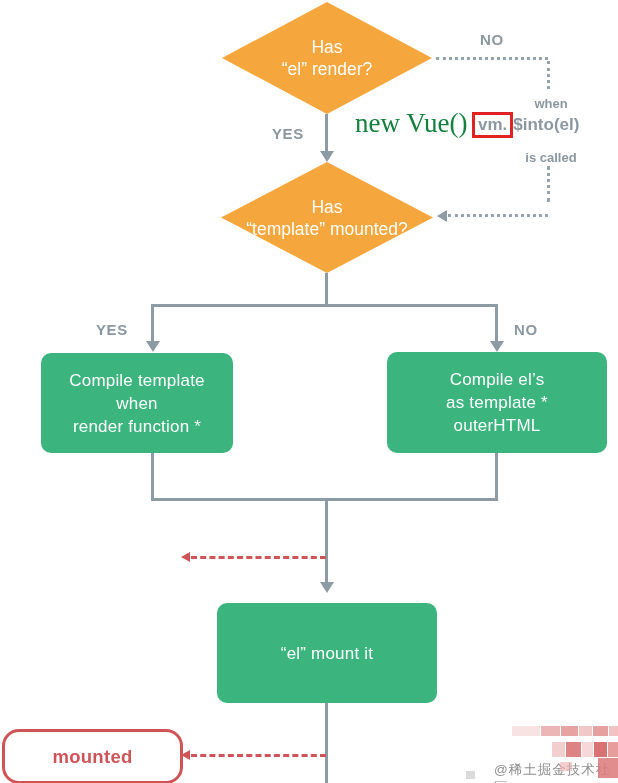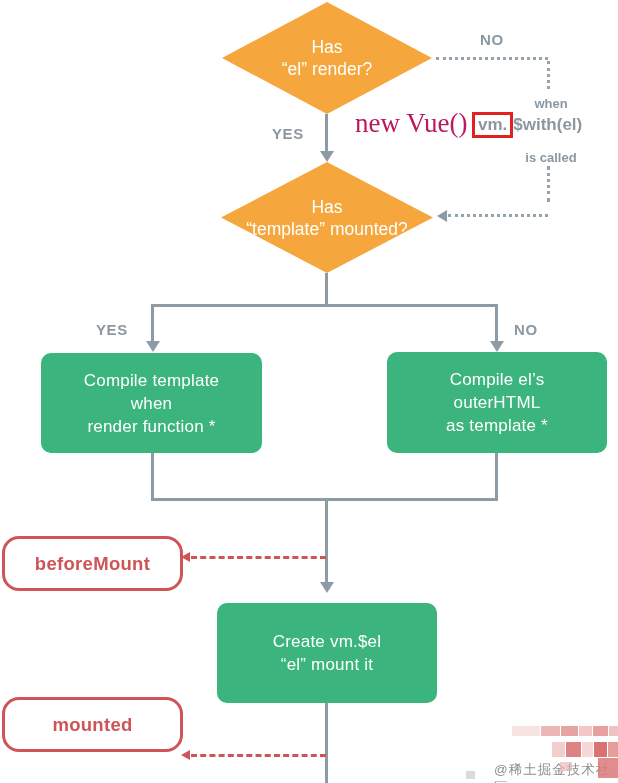--- a/index.html
+++ b/index.html
@@ -38,42 +38,42 @@
   .ah-down{width:0;height:0;border-left:7px solid transparent;border-right:7px solid transparent;border-top:11px solid #8d9ba5;}
   .ah-left{width:0;height:0;border-top:6px solid transparent;border-bottom:6px solid transparent;border-right:10px solid #8d9ba5;}
   .ah-left-red{width:0;height:0;border-top:5px solid transparent;border-bottom:5px solid transparent;border-right:9px solid #cf5458;}
 
   
   .lab{color:#8b98a2;font-size:15px;font-weight:bold;letter-spacing:.6px;}
   .note{color:#8b98a2;font-weight:bold;text-align:center;}
   .note-sm{font-size:13px;}
   .note-lg{font-size:17px;}
   .vm-box{border:3px solid #e02222;padding:0 3px;display:inline-block;}
-  .new-vue{font-family:"Liberation Serif",serif;color:#be185d;font-size:27px;}
+  .new-vue{font-family:"Liberation Serif",serif;color:#15803d;font-size:27px;}
   .watermark{color:#8f8f8f;font-size:13.5px;letter-spacing:1px;}
   .cell{position:absolute;}
 </style>
 </head>
 <body>
 
 <div class="canvas">
 
   <div class="abs diamond" style="left:222px;top:2px;width:210px;height:112px;">
     <span>Has</span>
     <span>“el” render?</span>
   </div>
 
   <div class="abs lab" style="left:480px;top:31px;">NO</div>
   <div class="abs dh" style="left:436px;top:57px;width:112px;"></div>
   <div class="abs dv" style="left:547px;top:61px;height:28px;"></div>
 
   <div class="abs note note-sm" style="left:503px;top:96px;width:96px;">when</div>
   <div class="abs" style="left:472px;top:112px;display:flex;align-items:center;">
     <span class="vm-box note note-lg">vm.</span>
-      <span class="note note-lg">$with(el)</span>
+      <span class="note note-lg">$into(el)</span>
   </div>
   <div class="abs note note-sm" style="left:503px;top:150px;width:96px;">is called</div>
 
   <div class="abs new-vue" style="left:355px;top:108px;">new Vue()</div>
 
   <div class="abs dv" style="left:547px;top:166px;height:36px;"></div>
   <div class="abs dh" style="left:448px;top:214px;width:100px;"></div>
   <div class="abs ah-left" style="left:437px;top:210px;"></div>
 
   <div class="abs lab" style="left:272px;top:125px;">YES</div>
@@ -87,50 +87,46 @@
 
   <div class="abs lv" style="left:325px;top:273px;height:33px;"></div>
   <div class="abs lh" style="left:151px;top:304px;width:347px;"></div>
   <div class="abs lv" style="left:151px;top:304px;height:39px;"></div>
   <div class="abs lv" style="left:495px;top:304px;height:39px;"></div>
   <div class="abs ah-down" style="left:146px;top:341px;"></div>
   <div class="abs ah-down" style="left:490px;top:341px;"></div>
   <div class="abs lab" style="left:96px;top:321px;">YES</div>
   <div class="abs lab" style="left:514px;top:321px;">NO</div>
 
-  <div class="abs gbox" style="left:41px;top:353px;width:221px;height:100px;">
+  <div class="abs gbox" style="left:41px;top:353px;width:192px;height:100px;">
     <span>Compile template</span>
     <span>when</span>
     <span>render function *</span>
   </div>
   <div class="abs gbox" style="left:387px;top:352px;width:220px;height:101px;">
     <span>Compile el’s</span>
+    <span>as template *</span>
     <span>outerHTML</span>
-    <span>as template *</span>
   </div>
 
   <div class="abs lv" style="left:151px;top:453px;height:48px;"></div>
   <div class="abs lv" style="left:495px;top:453px;height:48px;"></div>
   <div class="abs lh" style="left:151px;top:498px;width:347px;"></div>
   <div class="abs lv" style="left:325px;top:500px;height:84px;"></div>
   <div class="abs ah-down" style="left:320px;top:582px;"></div>
 
-  <div class="abs hook" style="left:2px;top:536px;width:175px;height:49px;">
-    <span>beforeMount</span>
-  </div>
   <div class="abs rdh" style="left:191px;top:556px;width:135px;"></div>
   <div class="abs ah-left-red" style="left:181px;top:552px;"></div>
 
   <div class="abs gbox" style="left:217px;top:603px;width:220px;height:100px;">
-    <span>Create vm.$el</span>
     <span>“el” mount it</span>
   </div>
   <div class="abs lv" style="left:325px;top:703px;height:80px;"></div>
 
-  <div class="abs hook" style="left:2px;top:697px;width:175px;height:49px;">
+  <div class="abs hook" style="left:2px;top:729px;width:175px;height:49px;">
     <span>mounted</span>
   </div>
   <div class="abs rdh" style="left:191px;top:754px;width:135px;"></div>
   <div class="abs ah-left-red" style="left:181px;top:750px;"></div>
 
   <div class="abs watermark" style="left:494px;top:761px;">@稀土掘金技术社区</div>
   <div>
     <div class="cell" style="left:512px;top:726px;width:28px;height:10px;background:#f8e3e3;"></div>
     <div class="cell" style="left:541px;top:726px;width:19px;height:10px;background:#edb6b6;"></div>
     <div class="cell" style="left:561px;top:726px;width:17px;height:10px;background:#e7a2a2;"></div>

